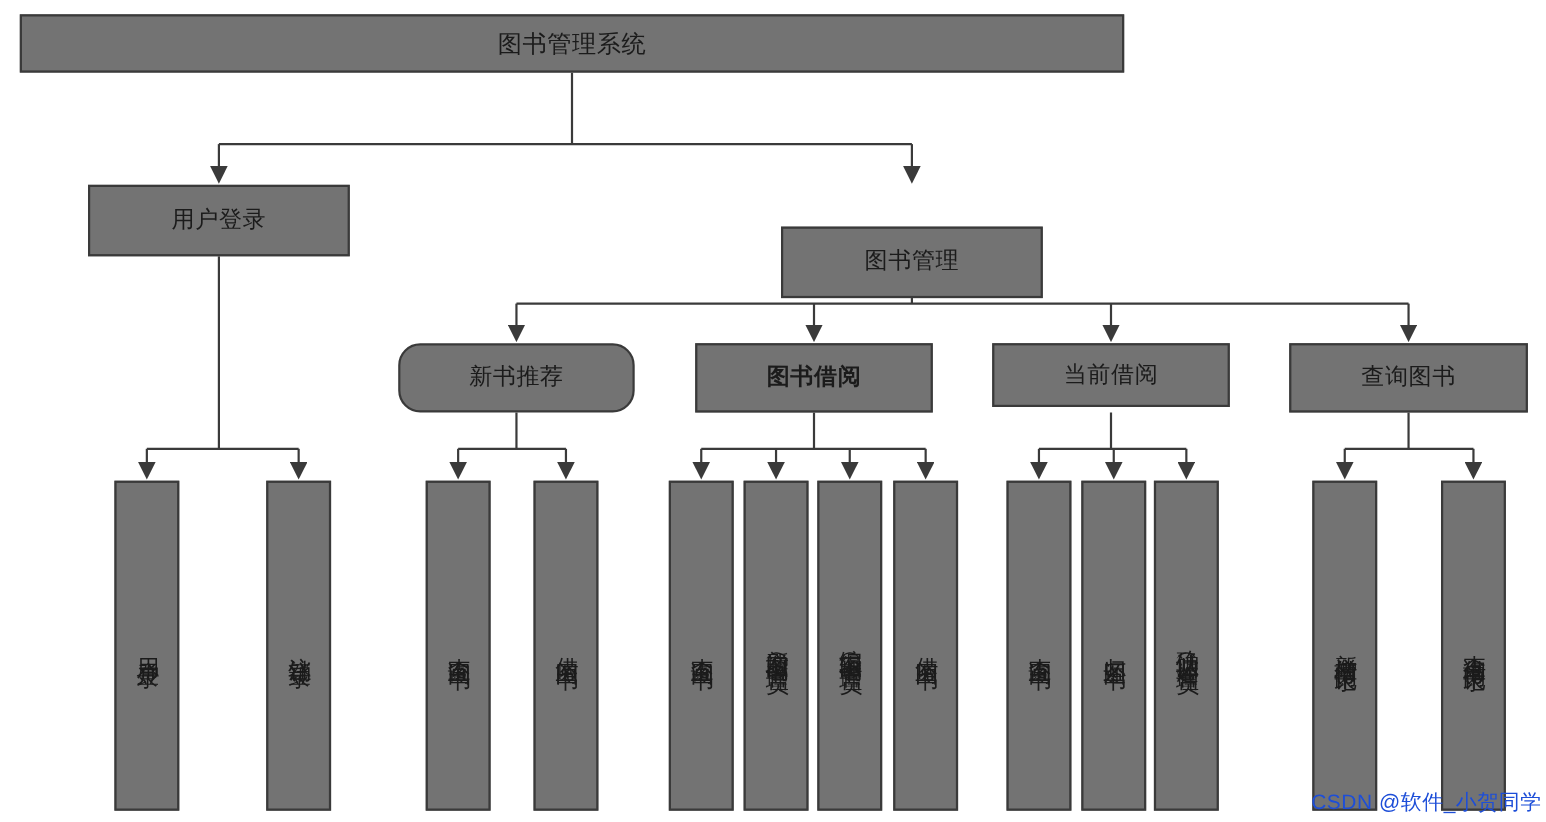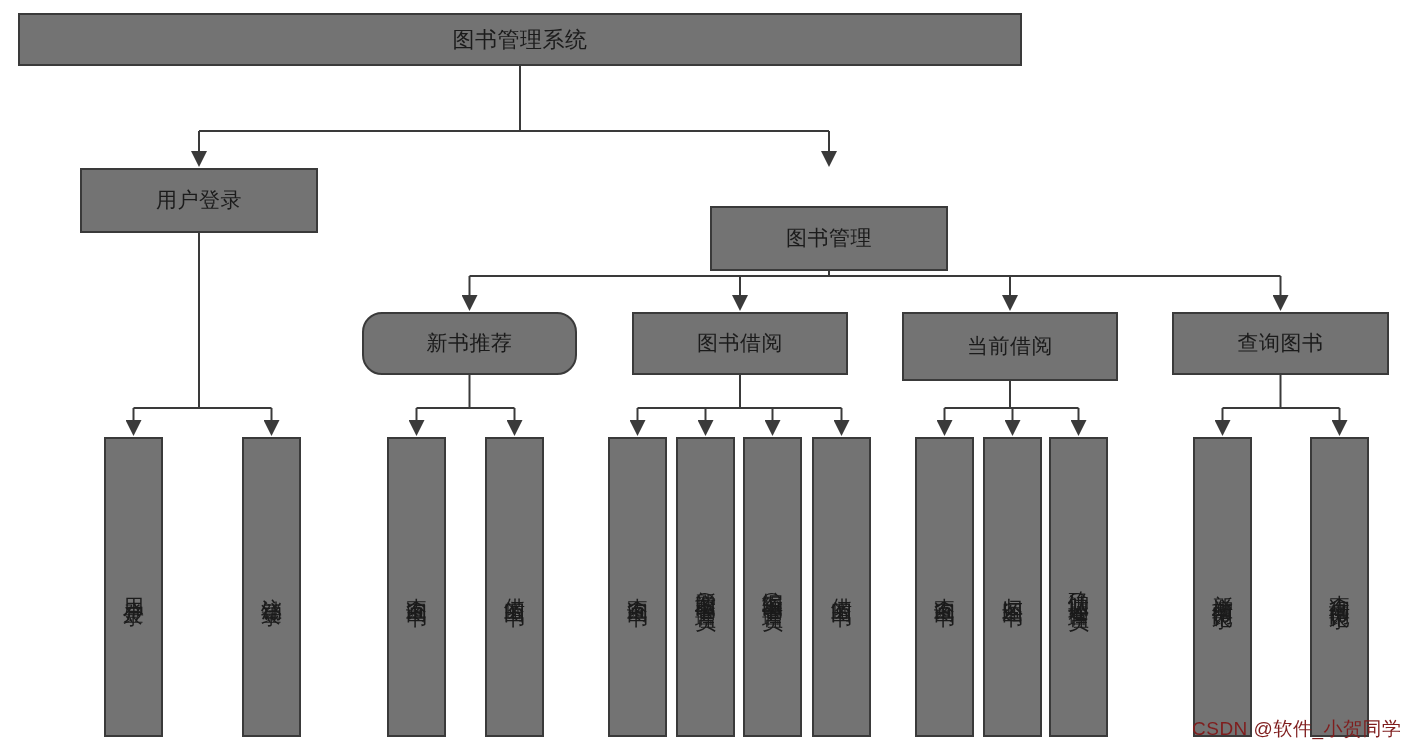--- a/index.html
+++ b/index.html
@@ -115,24 +115,24 @@
       </div>
       <div class="node mid" style="left: 80px; top: 168px; width: 238px; height: 65px;">
         <span class="node-label">用户登录</span>
       </div>
       <div class="node mid" style="left: 710px; top: 168px; width: 238px; height: 65px; margin-top: 38px;">
         <span class="node-label">图书管理</span>
       </div>
       <div class="node mid" style="left: 362px; top: 312px; width: 215px; height: 63px; border-radius: 20px;">
         <span class="node-label">新书推荐</span>
       </div>
-      <div class="node mid" style="left: 632px; top: 312px; width: 216px; height: 63px;">
+      <div class="node mid" style="left: 632px; top: 312px; width: 216px; height: 63px; font-weight: bold;">
         <span class="node-label">图书借阅</span>
       </div>
-      <div class="node mid" style="left: 902px; top: 312px; width: 216px; height: 69px; align-items: center;">
+      <div class="node mid" style="left: 902px; top: 312px; width: 216px; height: 58px; align-items: center;">
         <span class="node-label">当前借阅</span>
       </div>
       <div class="node mid" style="left: 1172px; top: 312px; width: 217px; height: 63px;">
         <span class="node-label">查询图书</span>
       </div>
       <div class="node leaf" style="left: 104px; top: 437px; width: 59px; height: 300px;">
         <span class="node-label">用户登录</span>
       </div>
       <div class="node leaf" style="left: 242px; top: 437px; width: 59px; height: 300px;">
         <span class="node-label">注销登录</span>
@@ -165,15 +165,15 @@
         <span class="node-label">确认归还（管理员）</span>
       </div>
       <div class="node leaf" style="left: 1193px; top: 437px; width: 59px; height: 300px;">
         <span class="node-label">新增借阅记录</span>
       </div>
       <div class="node leaf" style="left: 1310px; top: 437px; width: 59px; height: 300px;">
         <span class="node-label">查询借阅记录</span>
       </div>
     </div>
 
-  <div class="watermark" style="left: 1192px; top: 716px; color: #7f1d1d;">CSDN @软件_小贺同学</div>
+  <div class="watermark" style="left: 1192px; top: 716px; color: #1d4ed8;">CSDN @软件_小贺同学</div>
 
 </div>
 
 </body></html>

